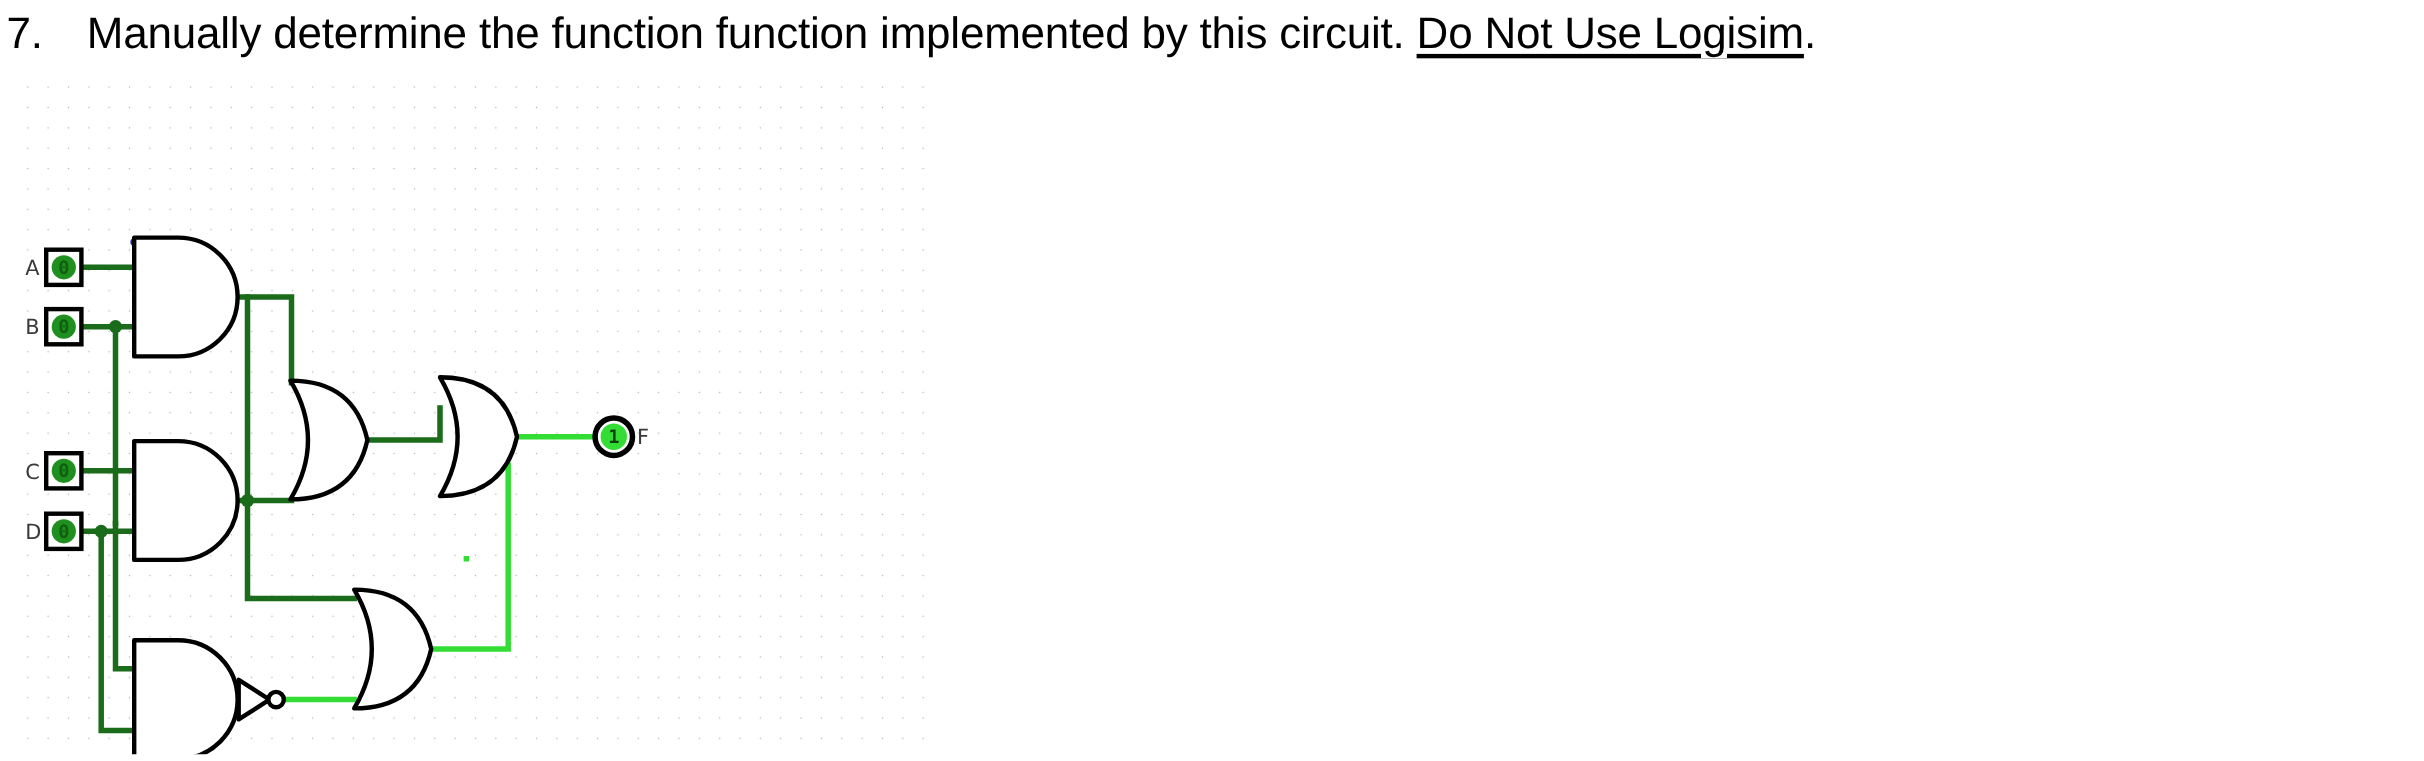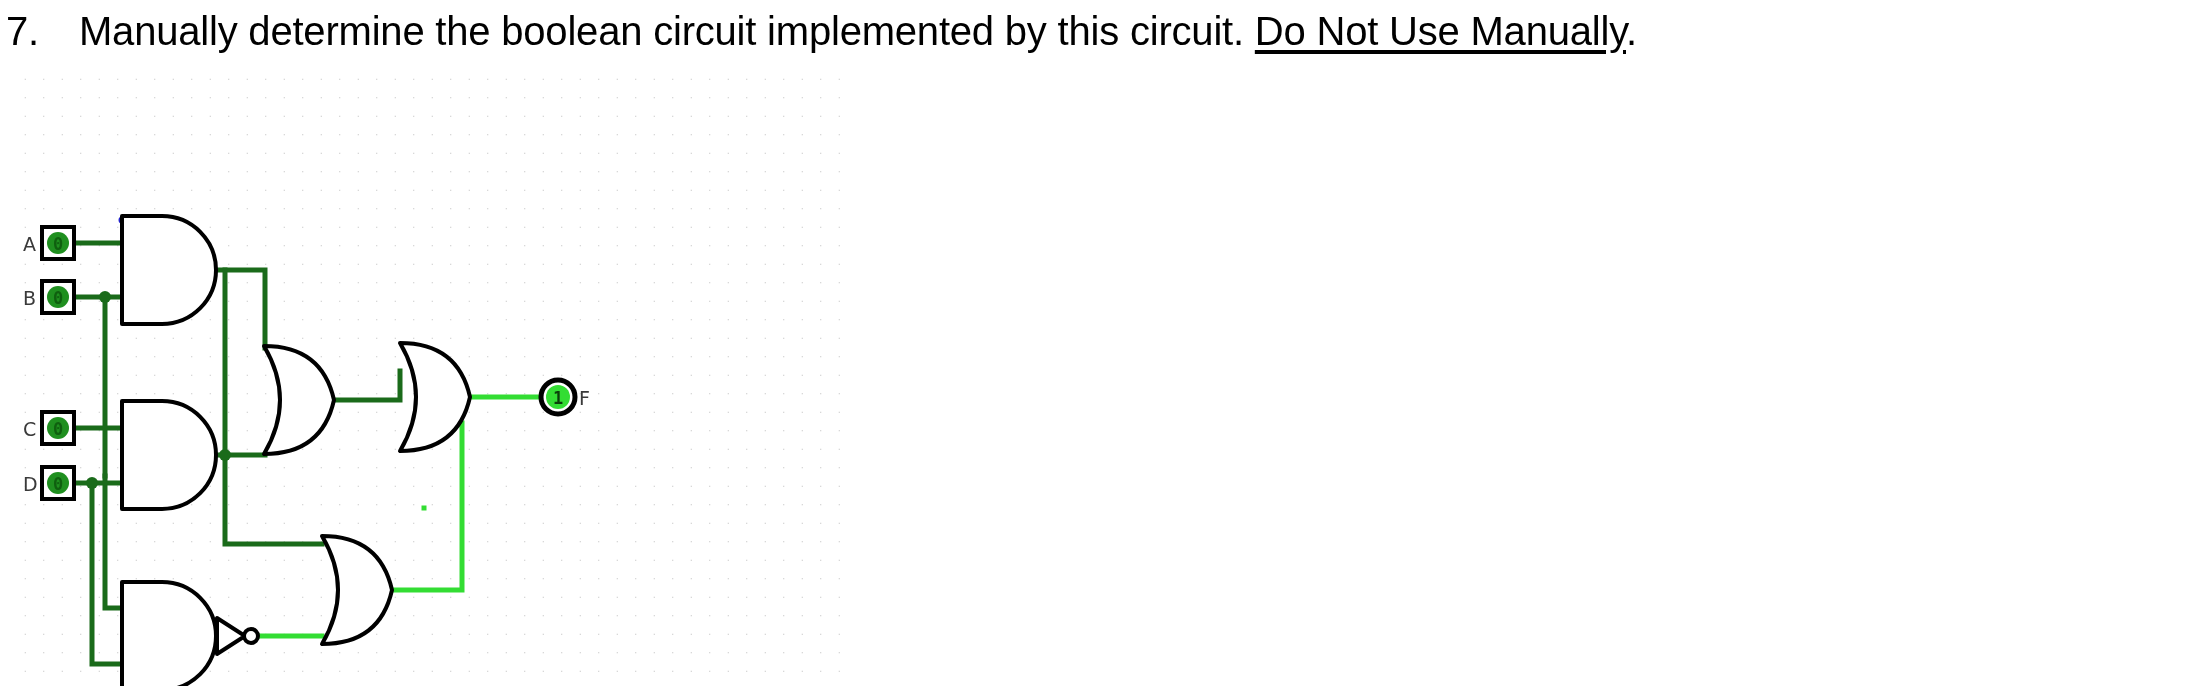--- a/index.html
+++ b/index.html
@@ -78,21 +78,21 @@
     color: #1f8f1f;
     line-height: 1;
     text-align: center;
   }
 </style>
 </head>
 <body>
 
 <div id="question-line">
   <span id="question-number">7.</span>
-  <span id="question-text"><span>Manually determine the boolean circuit implemented by this circuit. </span><span id="question-emphasis">Do Not Use Manually</span><span>.</span></span>
+  <span id="question-text"><span>Manually determine the function function implemented by this circuit. </span><span id="question-emphasis">Do Not Use Logisim</span><span>.</span></span>
 </div>
 
 <div id="circuit-canvas">
 
   <svg id="circuit-svg" width="830" height="608" viewBox="0 0 830 608">
 
     <g stroke="#1a6b1a" stroke-width="5" fill="none" stroke-linecap="square">
 
       <path d="M 58 165 L 110 165"></path>
 

